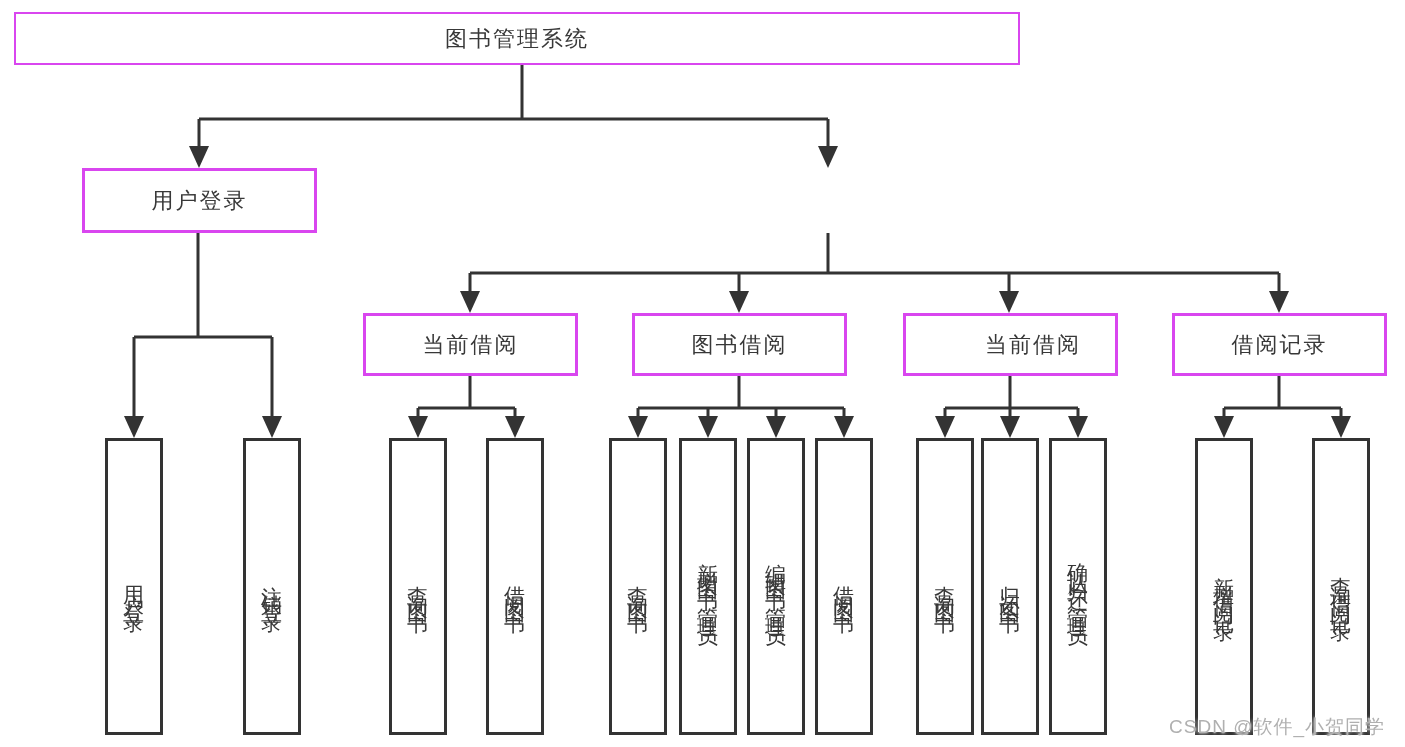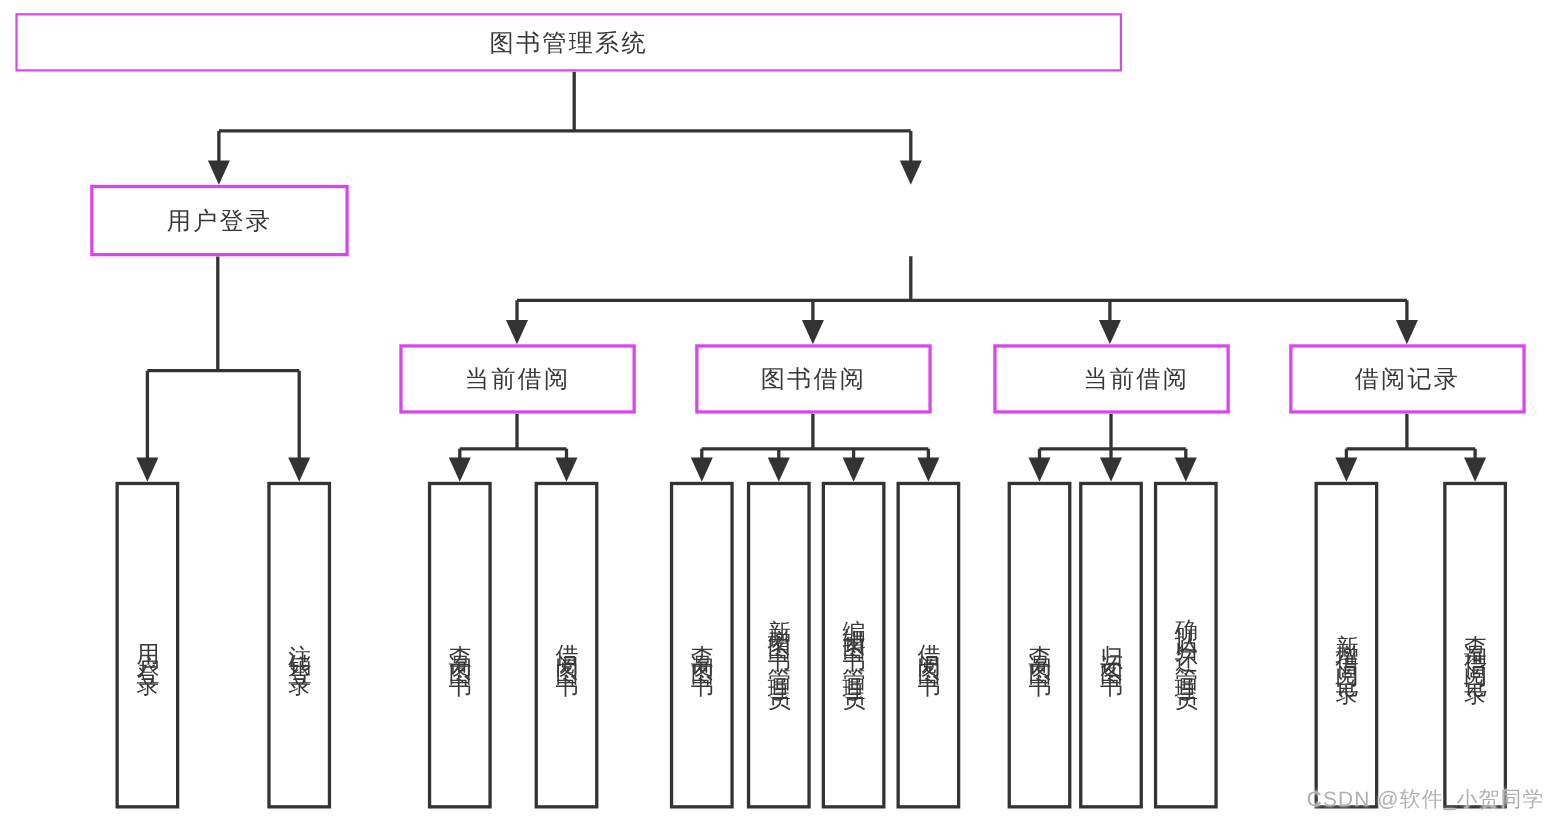--- a/index.html
+++ b/index.html
@@ -47,21 +47,21 @@
     writing-mode: vertical-lr;
     text-orientation: mixed;
     font-size: 21px;
     letter-spacing: 9px;
     line-height: 1;
     color: #383838;
     white-space: nowrap;
   }
   .watermark {
     position: absolute;
-    right: 1px;
+    right: 20px;
     top: 714px;
     font-size: 19px;
     letter-spacing: 1px;
     color: #b0b0b0;
     text-shadow: 0 0 4px rgba(255,255,255,0.95), 0 0 2px rgba(255,255,255,0.95);
     z-index: 5;
     white-space: nowrap;
   }
 </style>
 </head>

